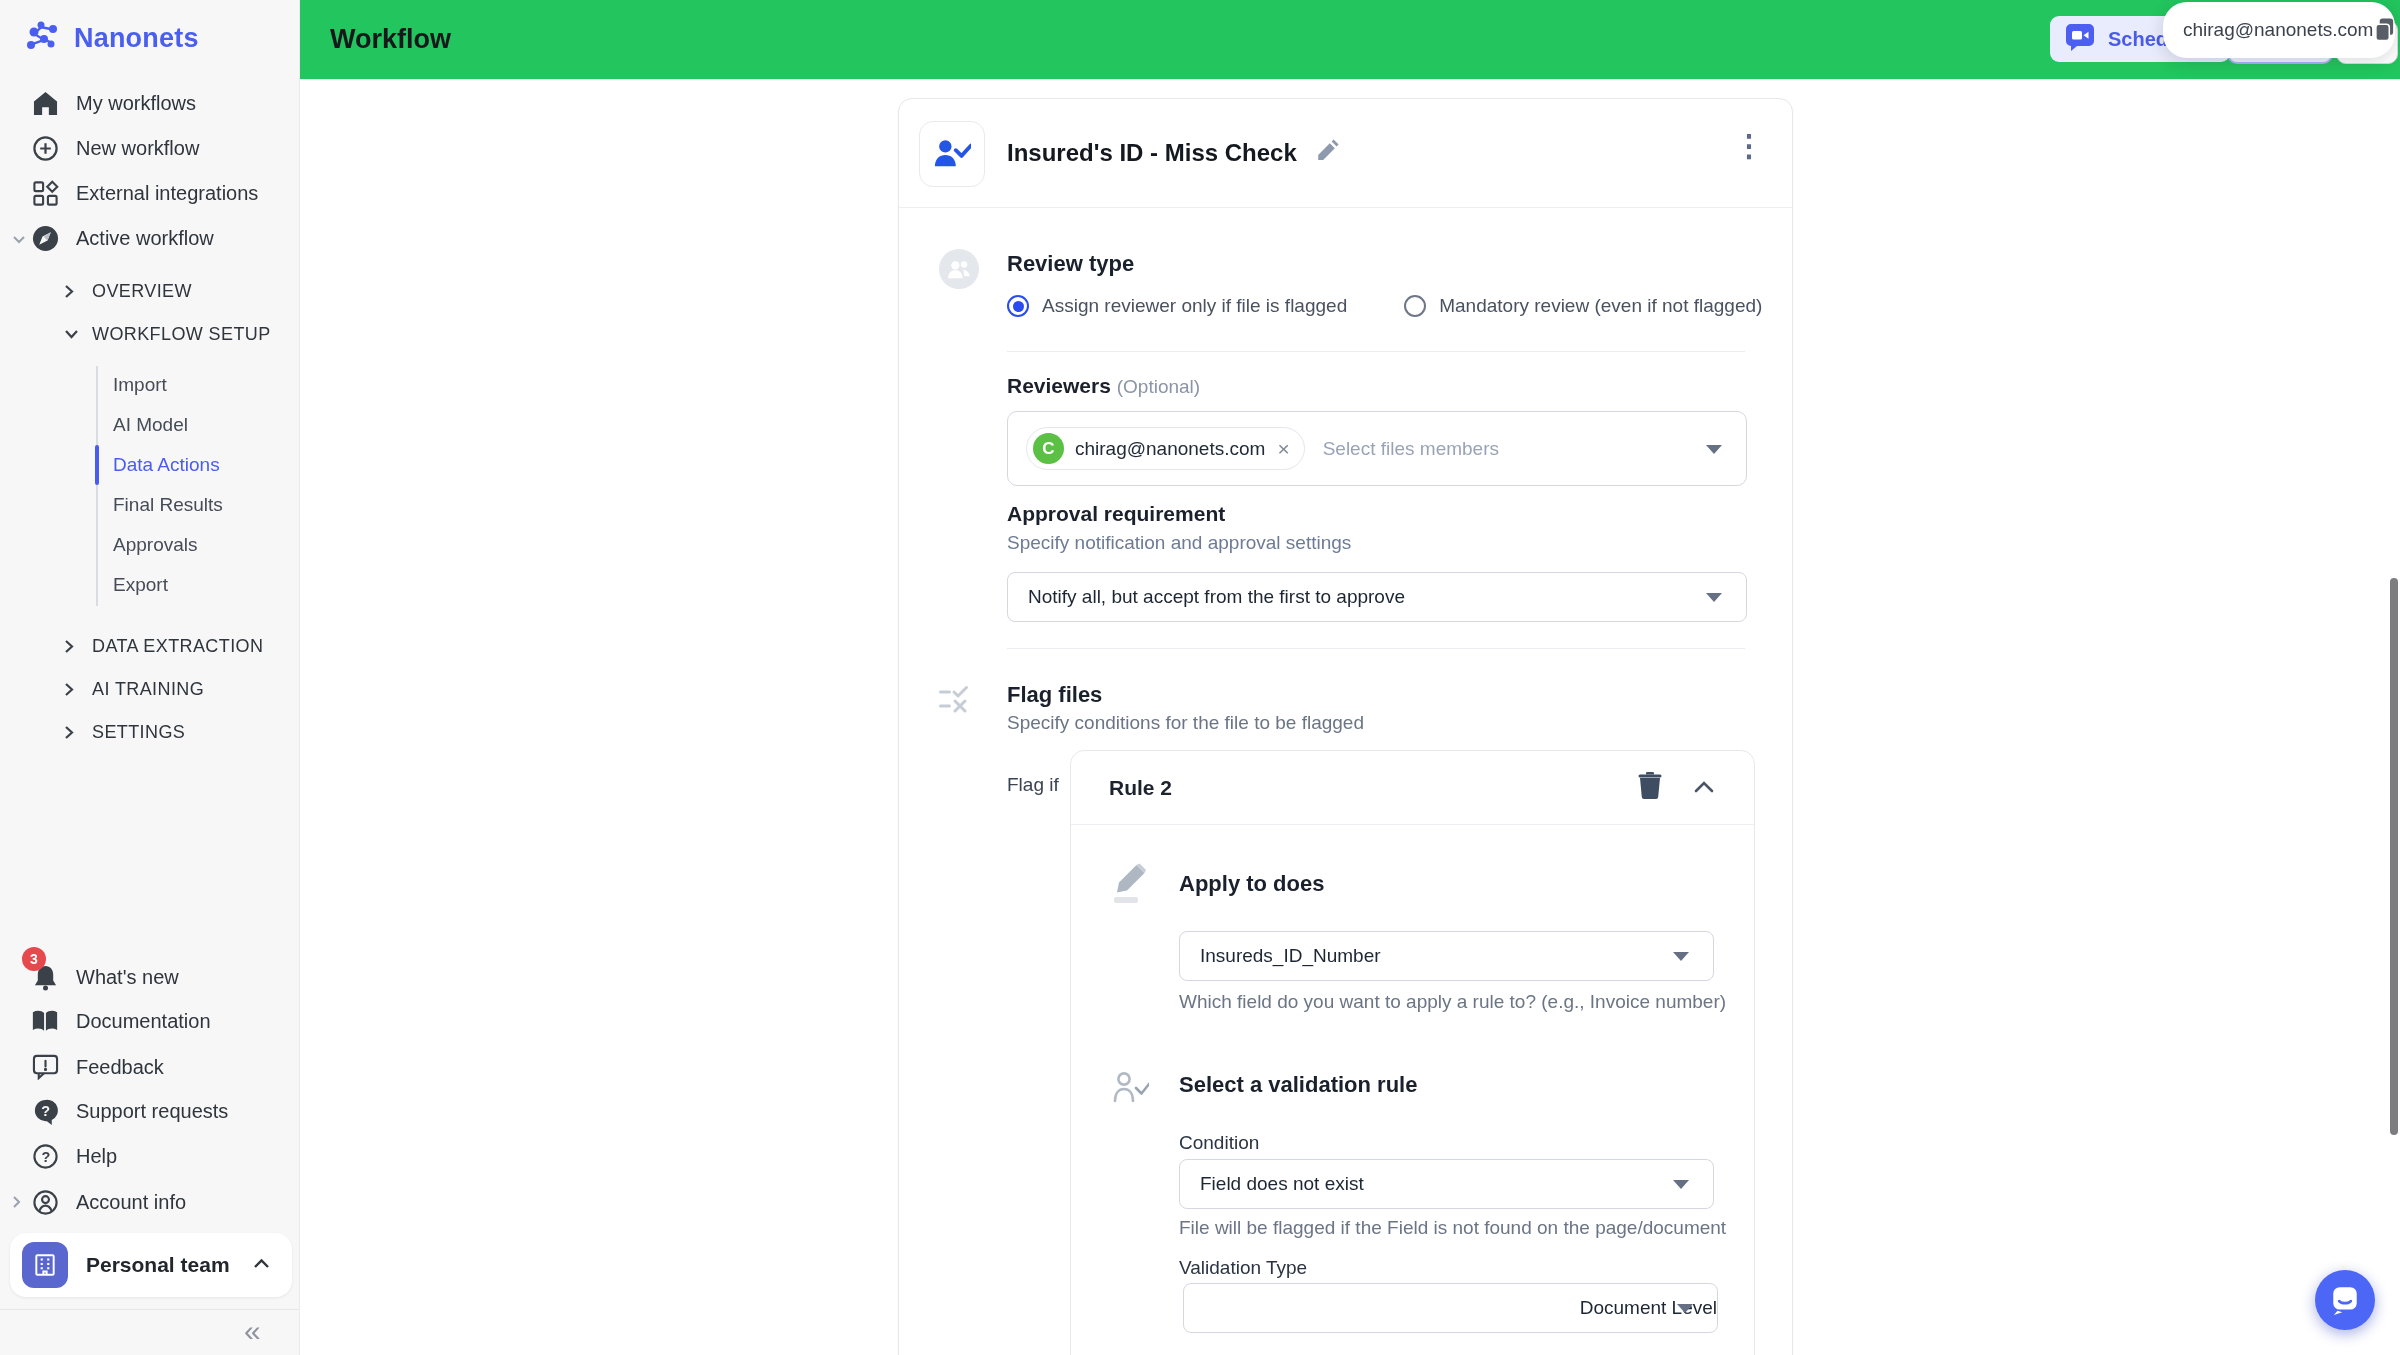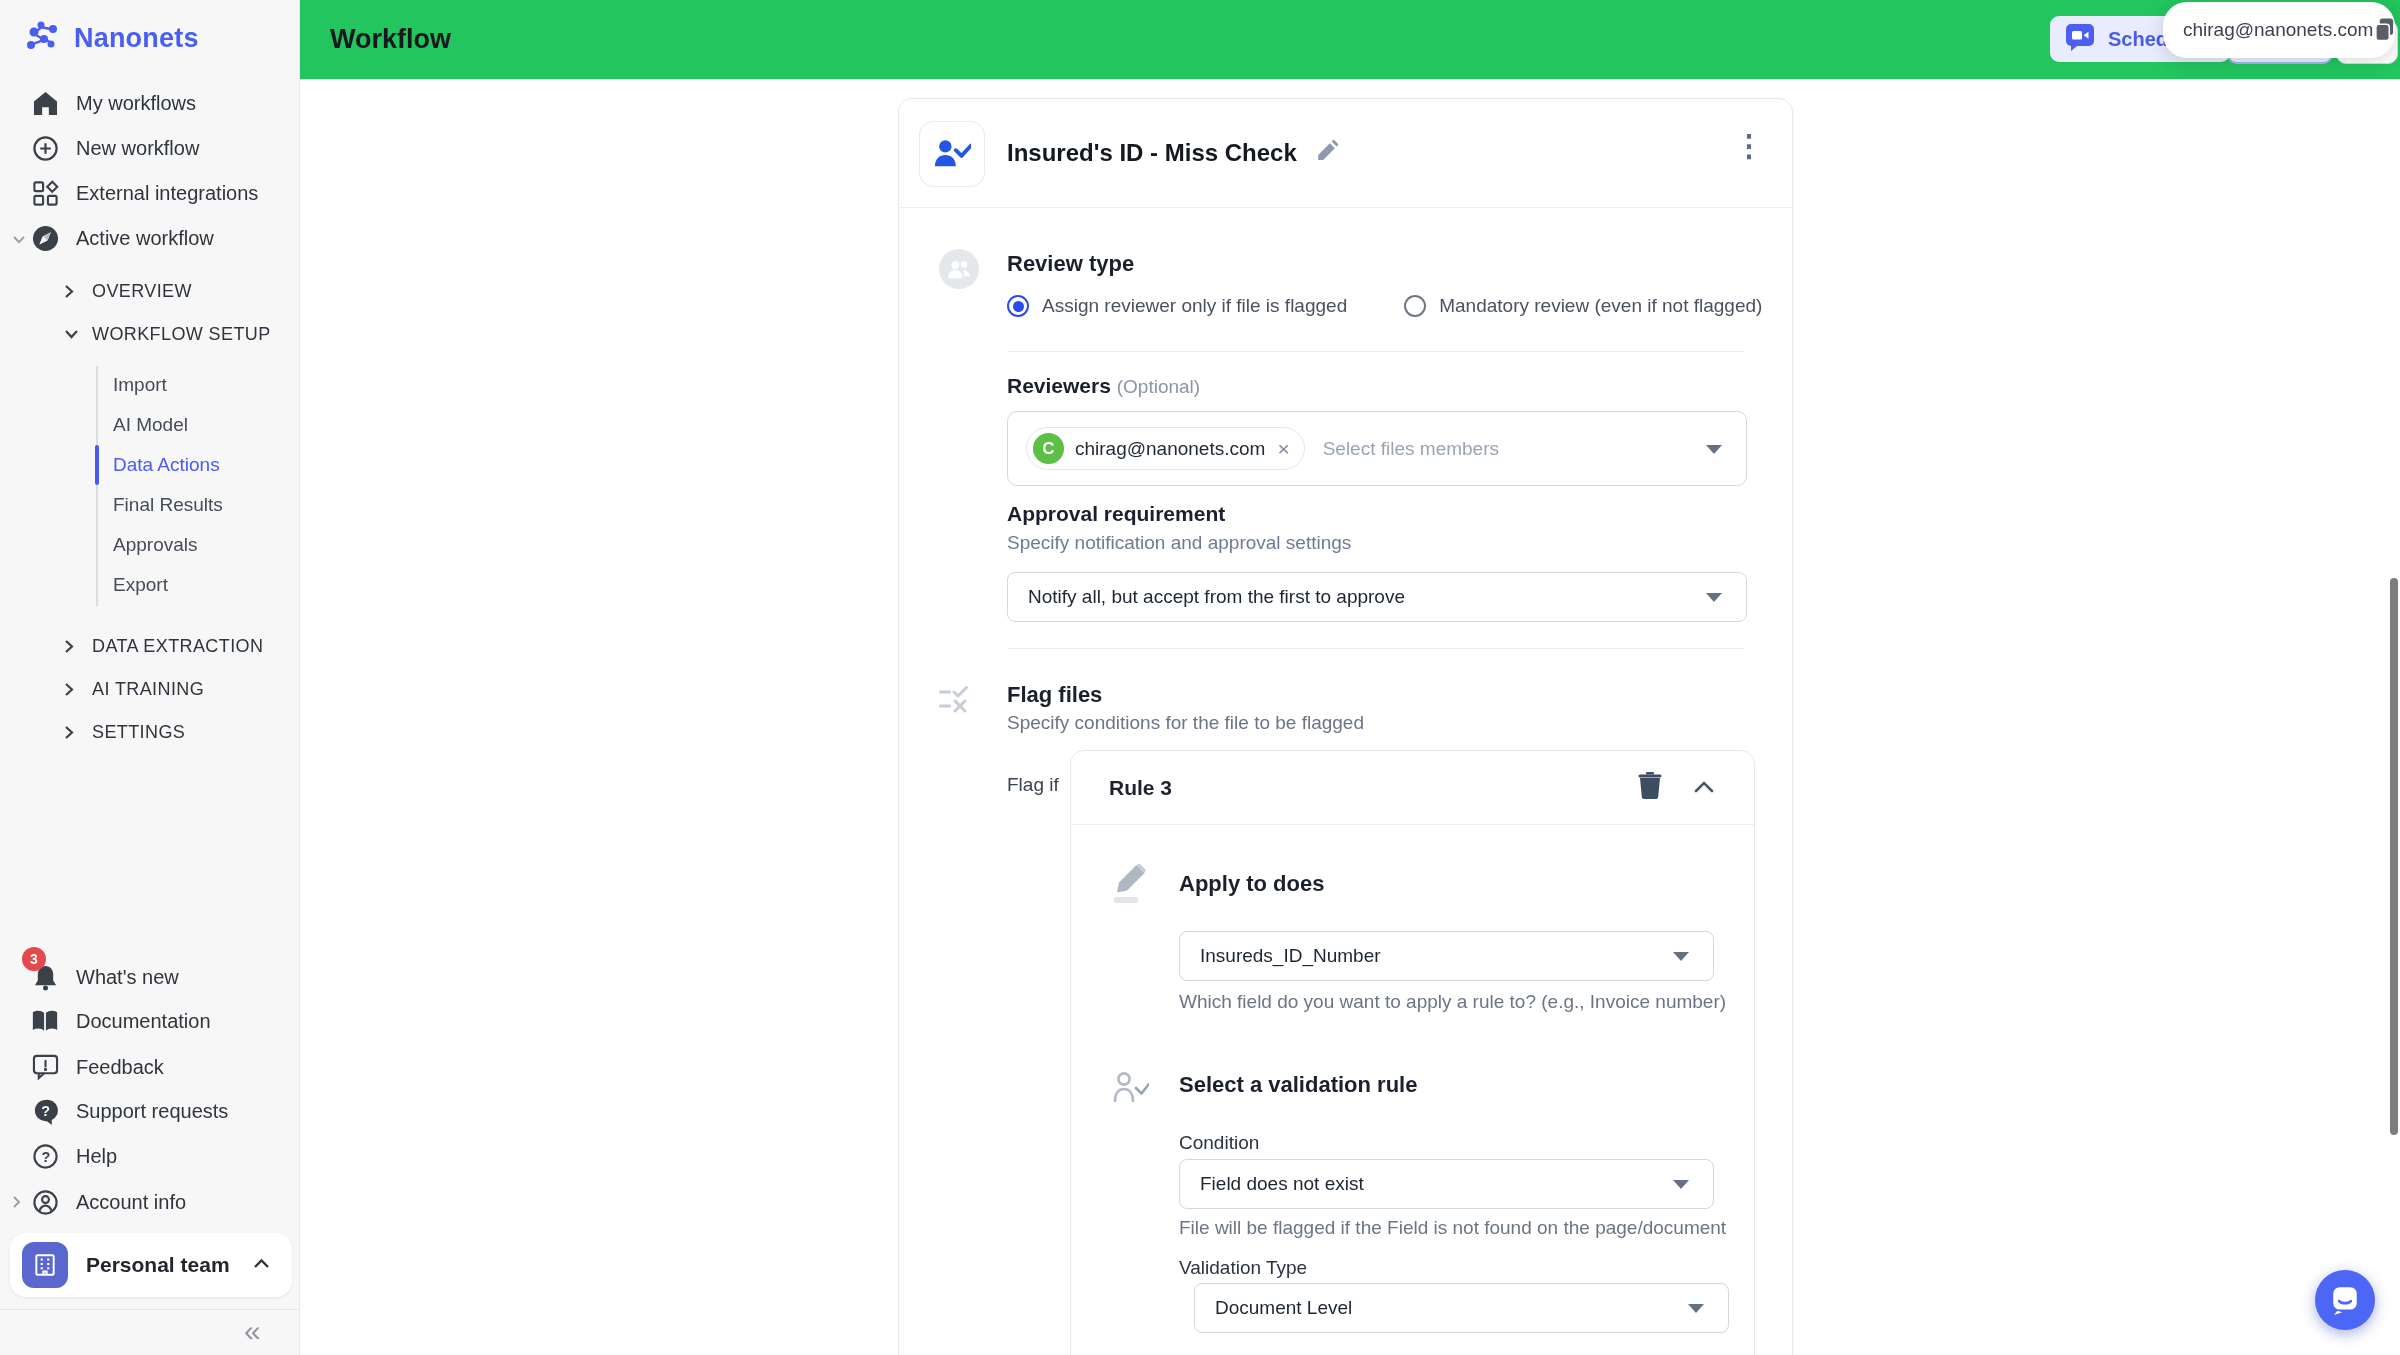--- a/index.html
+++ b/index.html
@@ -383,21 +383,21 @@
           <path d="M1.5 21h9"></path>
           <path d="M16 16l10 10M26 16L16 26"></path>
         </svg>
     </div>
     <div class="h2" style="top:583px">Flag files</div>
     <div class="subtext" style="top:613px; color:#6b7585;">Specify conditions for the file to be flagged</div>
     <div class="flag-if">Flag if</div>
 
     <div id="rule-card">
       <div class="rule-head">
-        <span class="rule-title">Rule 3</span>
+        <span class="rule-title">Rule 2</span>
         <span class="rule-actions">
           <span>
             <svg width="24" height="27" viewBox="0 0 24 27">
                 <path d="M2 6h20l-1.8 19a2.2 2.2 0 0 1-2.2 2H6a2.2 2.2 0 0 1-2.2-2z" fill="#3f4d63"></path>
                 <rect x="0.5" y="2.5" width="23" height="3" rx="1.5" fill="#3f4d63"></rect>
                 <path d="M8 2.5V1.2A1.2 1.2 0 0 1 9.2 0h5.6A1.2 1.2 0 0 1 16 1.2v1.3" fill="#3f4d63"></path>
               </svg>
           </span>
           <span>
             <svg width="20" height="13" viewBox="0 0 20 13" fill="none" stroke="#4a5568" stroke-width="2.6" stroke-linecap="round">
@@ -431,21 +431,21 @@
       <div class="rule-h2" style="top:321px">Select a validation rule</div>
 
       <div class="rule-label" style="top:381px">Condition</div>
       <div class="dropdown" style="left:108px; top:408px; width:535px; height:50px;">
         <span class="dropdown-text">Field does not exist</span>
         <span class="caret"></span>
       </div>
       <div class="rule-helper" style="top:466px">File will be flagged if the Field is not found on the page/document</div>
 
       <div class="rule-label" style="top:506px">Validation Type</div>
-      <div class="dropdown" style="left:123px; top:532px; width:535px; height:50px;">
+      <div class="dropdown" style="left:112px; top:532px; width:535px; height:50px;justify-content:flex-end;">
         <span class="dropdown-text">Document Level</span>
         <span class="caret"></span>
       </div>
     </div>
   </section>
 
   <div class="scrollbar"></div>
 
   <div class="chat-fab">
     <svg width="32" height="32" viewBox="0 0 30 30">

